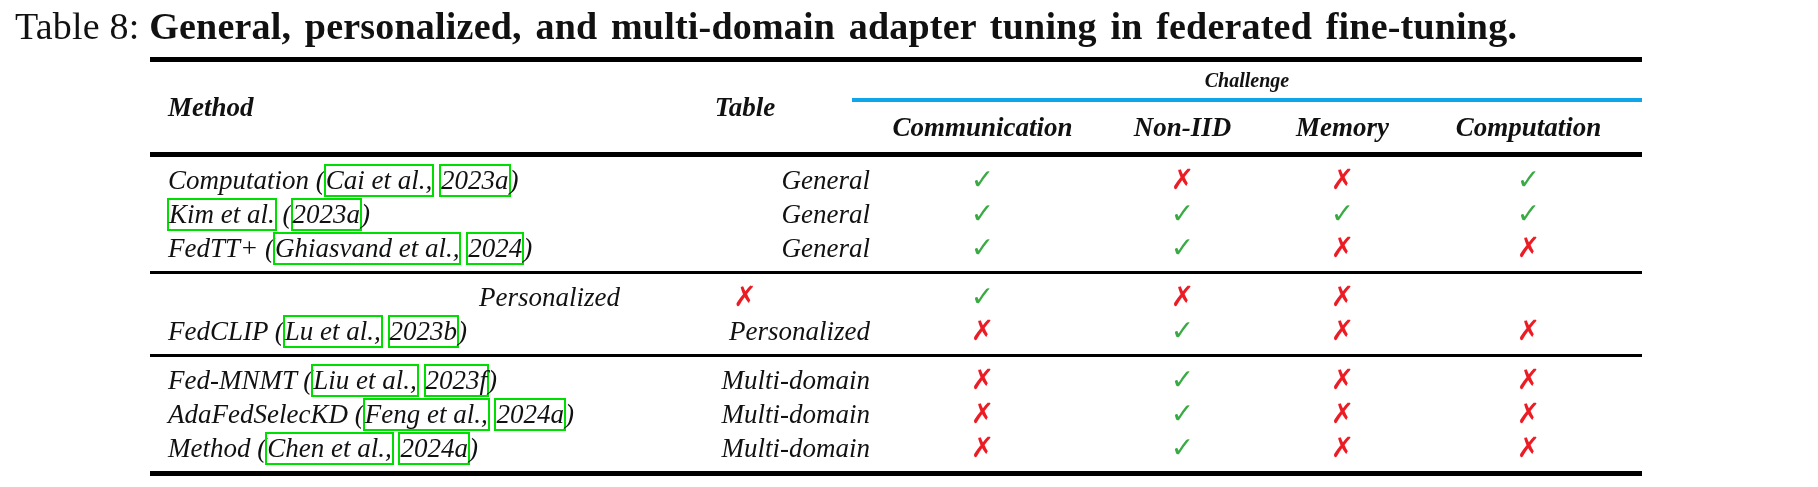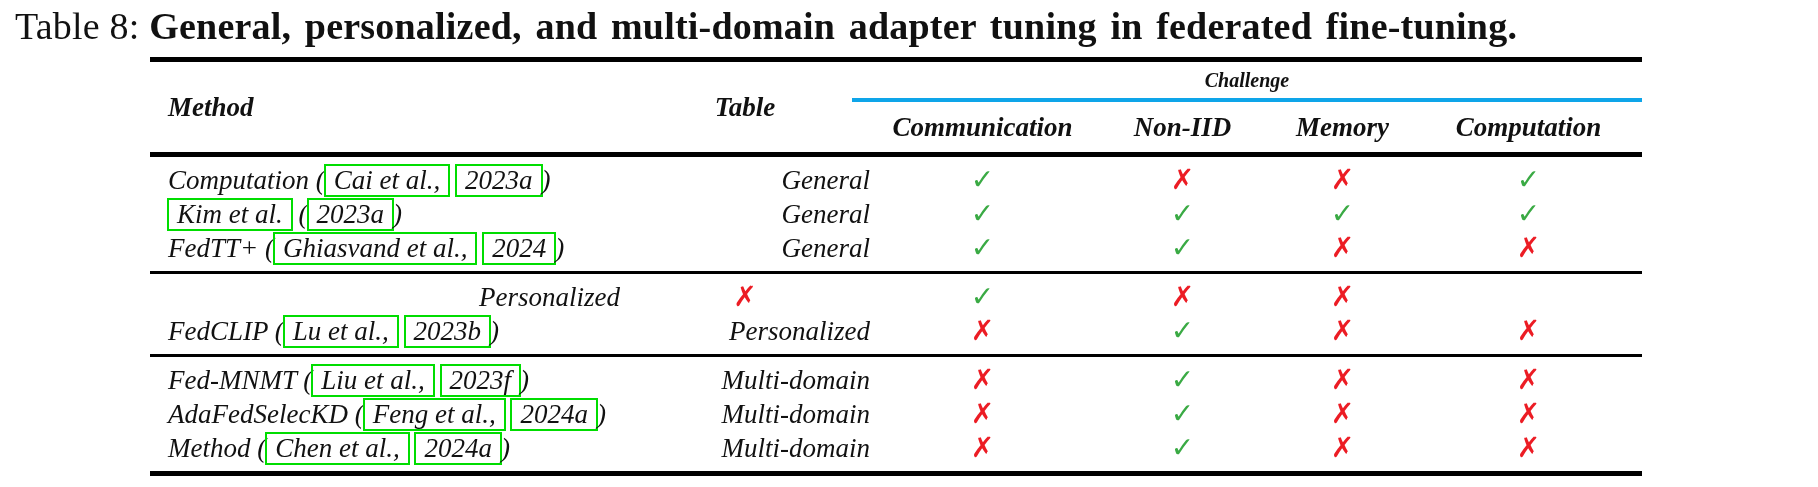--- a/index.html
+++ b/index.html
@@ -52,21 +52,21 @@
   .cell-type   { text-align:right; }
   .cell-mark {
     text-align:center; font-family:"DejaVu Sans", sans-serif;
     font-size:28px; font-weight:bold; line-height:1;
   }
   .cell-mark.check { color:var(--check-color,#3aaa44); }
   .cell-mark.cross { color:var(--cross-color,#ec1c24); }
   .mid { white-space:pre; }
   .cite {
     display:inline-block; border:2.5px solid var(--linkbox-color,#00dd00);
-    padding:0 8px; margin:-4px -1px; line-height:1.1;
+    padding:0 0; margin:-4px -1px; line-height:1.1;
   }
 </style>
 </head>
 <body>
 
 <div class="canvas">
 
   <div class="caption">
     <span class="cap-label">Table 8:</span>
     <span> </span>

